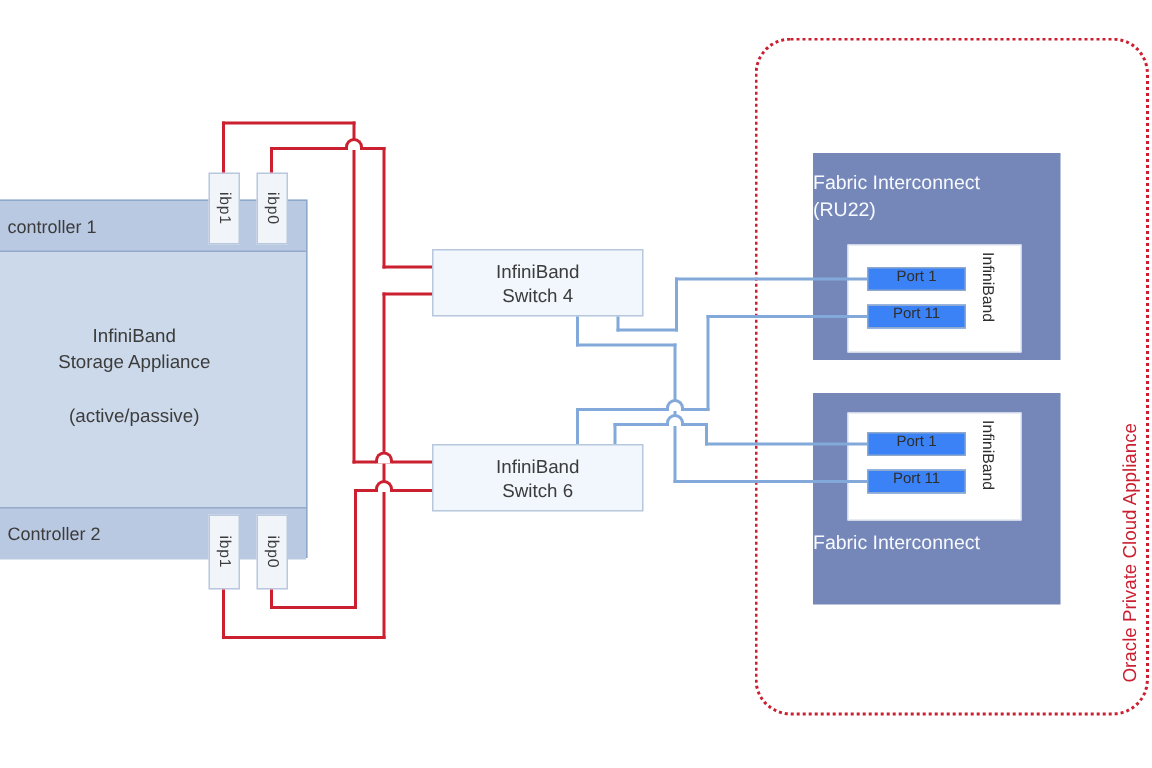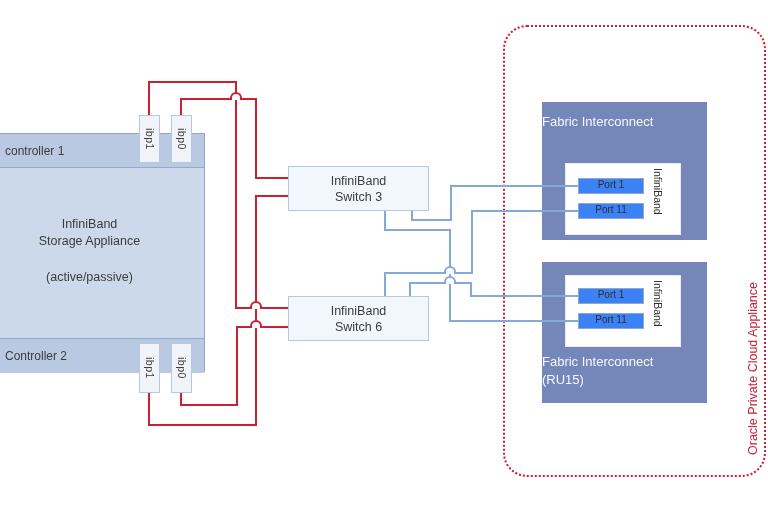--- a/index.html
+++ b/index.html
@@ -69,37 +69,37 @@
   <div class="abs stub" style="left:139px;top:343px;width:21px;height:50px;">
     <span class="vtext">ibp1</span>
   </div>
   <div class="abs stub" style="left:171px;top:343px;width:21px;height:50px;">
     <span class="vtext">ibp0</span>
   </div>
 
   <div class="abs fabric" style="left:542px;top:102px;width:165px;height:138px;">
     <div class="abs fabric-title" style="left:0;top:11px;">
       <div>Fabric Interconnect</div>
+      <div>(RU22)</div>
     </div>
     <div class="abs whitebox" style="left:23px;top:61px;width:116px;height:72px;"></div>
     <div class="abs fabside" style="left:110px;top:66px;height:62px;">InfiniBand</div>
   </div>
 
   <div class="abs fabric" style="left:542px;top:262px;width:165px;height:141px;">
     <div class="abs whitebox" style="left:23px;top:13px;width:116px;height:72px;"></div>
     <div class="abs fabside" style="left:110px;top:18px;height:62px;">InfiniBand</div>
     <div class="abs fabric-title" style="left:0;top:91px;">
       <div>Fabric Interconnect</div>
-      <div>(RU15)</div>
     </div>
   </div>
 
   <div class="abs switch" style="left:288px;top:166px;width:141px;height:45px;">
     <div>InfiniBand</div>
-    <div>Switch 3</div>
+    <div>Switch 4</div>
   </div>
   <div class="abs switch" style="left:288px;top:296px;width:141px;height:45px;">
     <div>InfiniBand</div>
     <div>Switch 6</div>
   </div>
 
   <div>
     <div class="ln red" style="left:148px;top:81px;width:2px;height:34px;"></div>
     <div class="ln red" style="left:148px;top:81px;width:89px;height:2px;"></div>
     <div class="ln red" style="left:235px;top:81px;width:2px;height:228px;"></div>

